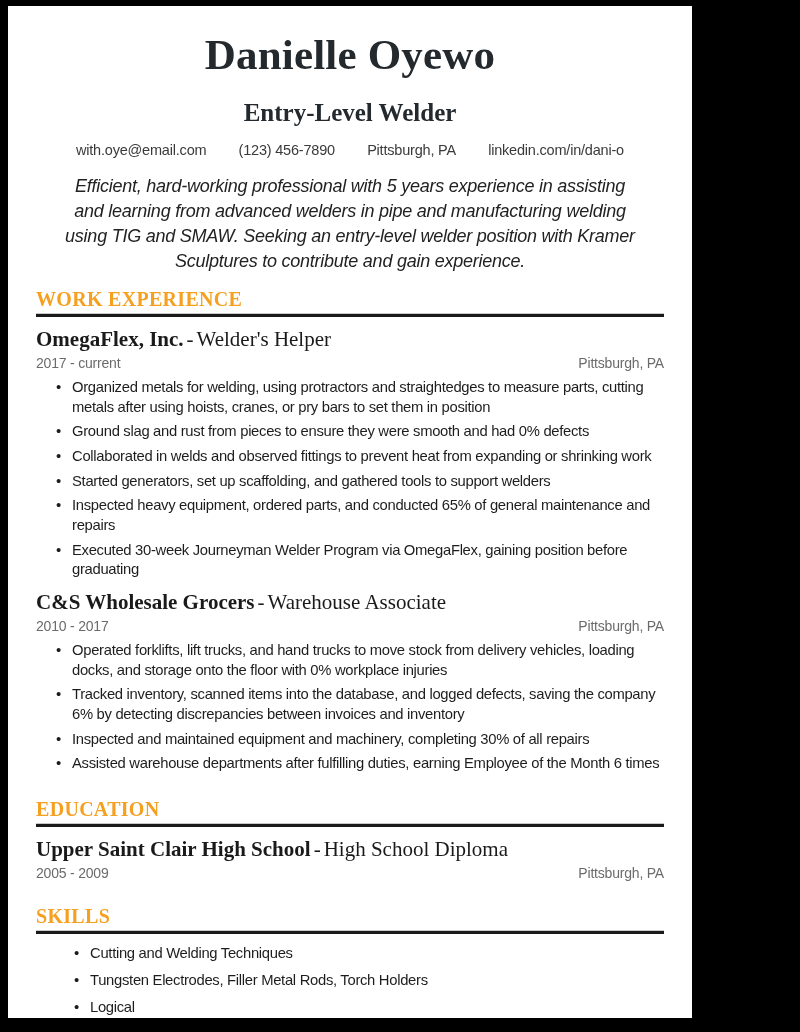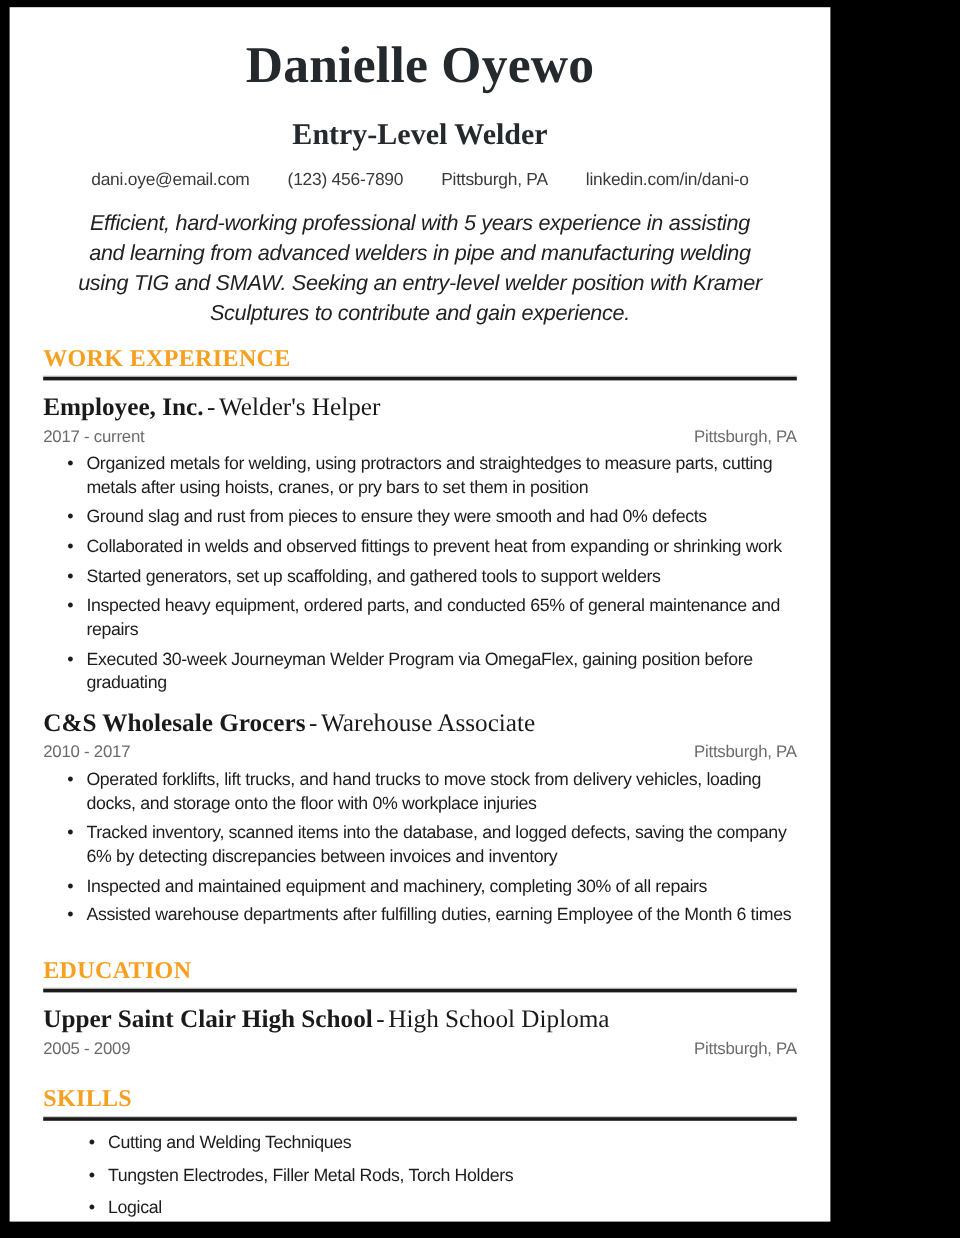--- a/index.html
+++ b/index.html
@@ -139,36 +139,36 @@
 </head>
 <body>
 
 <div class="page-frame">
   <div class="page-inner">
 
     <div>
       <div class="name">Danielle Oyewo</div>
       <div class="job-title">Entry-Level Welder</div>
       <div class="contact-row">
-        <span class="contact-item">dani.oye@email.com</span>
+        <span class="contact-item">with.oye@email.com</span>
         <span class="contact-item">(123) 456-7890</span>
         <span class="contact-item">Pittsburgh, PA</span>
         <span class="contact-item">linkedin.com/in/dani-o</span>
       </div>
     </div>
 
     <div class="summary">Efficient, hard-working professional with 5 years experience in assisting and learning from advanced welders in pipe and manufacturing welding using TIG and SMAW. Seeking an entry-level welder position with Kramer Sculptures to contribute and gain experience.</div>
 
     <div class="section">
       <div class="section-title">WORK EXPERIENCE</div>
       <div class="rule"></div>
 
       <div class="entry">
         <div class="entry-head">
-          <span class="entry-org">Employee, Inc.</span><span class="entry-dash">-</span><span class="entry-role">Welder's Helper</span>
+          <span class="entry-org">OmegaFlex, Inc.</span><span class="entry-dash">-</span><span class="entry-role">Welder's Helper</span>
         </div>
         <div class="entry-meta">
           <span>2017 - current</span>
           <span>Pittsburgh, PA</span>
         </div>
         <ul class="bullets entry-bullets">
           <li>Organized metals for welding, using protractors and straightedges to measure parts, cutting metals after using hoists, cranes, or pry bars to set them in position</li>
           <li>Ground slag and rust from pieces to ensure they were smooth and had 0% defects</li>
           <li>Collaborated in welds and observed fittings to prevent heat from expanding or shrinking work</li>
           <li>Started generators, set up scaffolding, and gathered tools to support welders</li>

